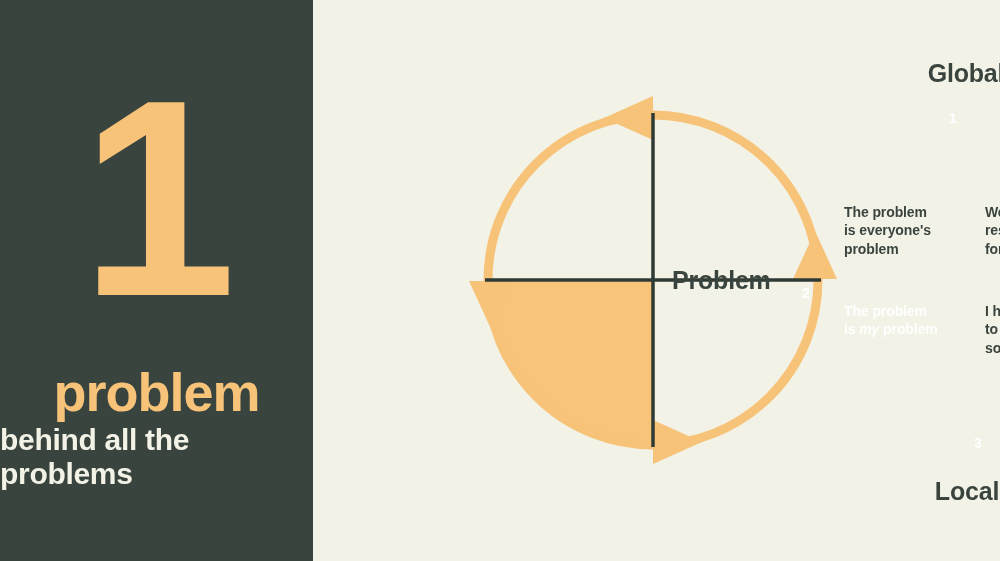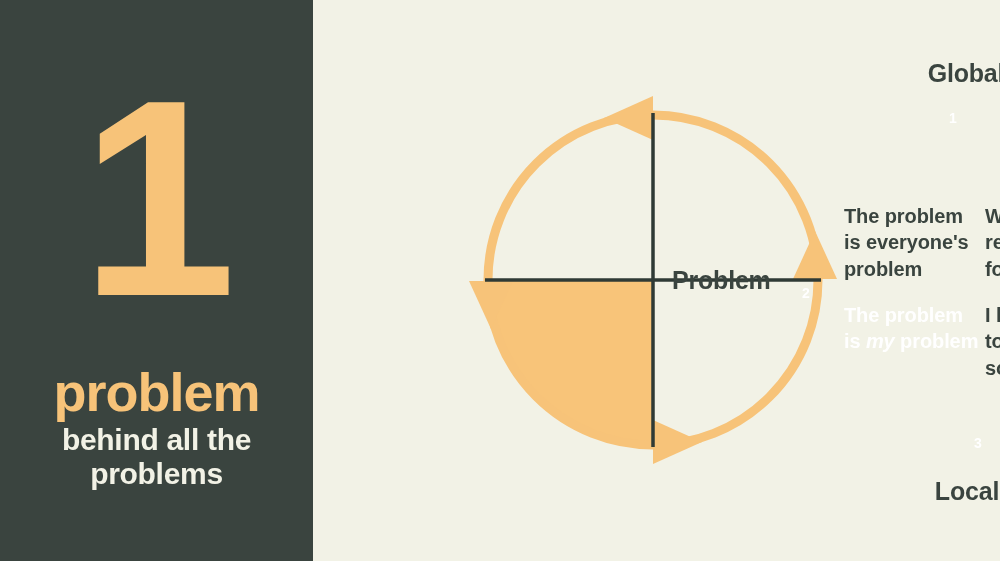--- a/index.html
+++ b/index.html
@@ -38,21 +38,21 @@
     text-align:center;
     color:#f7c379;
     font-size:54px;
     font-weight:700;
     line-height:1.02;
     letter-spacing:-1px;
   }
   #subhead{
     position:absolute;
     left:0;top:423px;width:313px;
-    text-align:center;
+    text-align:left;
     color:#f2f2e6;
     font-size:30px;
     font-weight:700;
     line-height:1.12;
     letter-spacing:-0.3px;
   }
   
   #diagram{
     position:absolute;
     left:313px;top:0;
@@ -66,21 +66,21 @@
     font-weight:700;
     letter-spacing:-0.2px;
     white-space:nowrap;
   }
   #label-global{ left:653px; top:59px; transform:translateX(-50%);}
   #label-local{  left:654px; top:477px; transform:translateX(-50%);}
   #label-problem{left:359px; top:266px;}
 
   .quad-text{
     position:absolute;
-    font-size:20px;
+    font-size:14px;
     font-weight:700;
     line-height:1.32;
     letter-spacing:-0.1px;
     white-space:pre-line;
     color:#3a443f;
   }
   #quad-tl{left:531px;top:203px;width:150px;}
   #quad-tr{left:672px;top:203px;width:160px;}
   #quad-bl{left:531px;top:302px;width:150px;color:#ffffff;}
   #quad-br{left:672px;top:302px;width:150px;}

